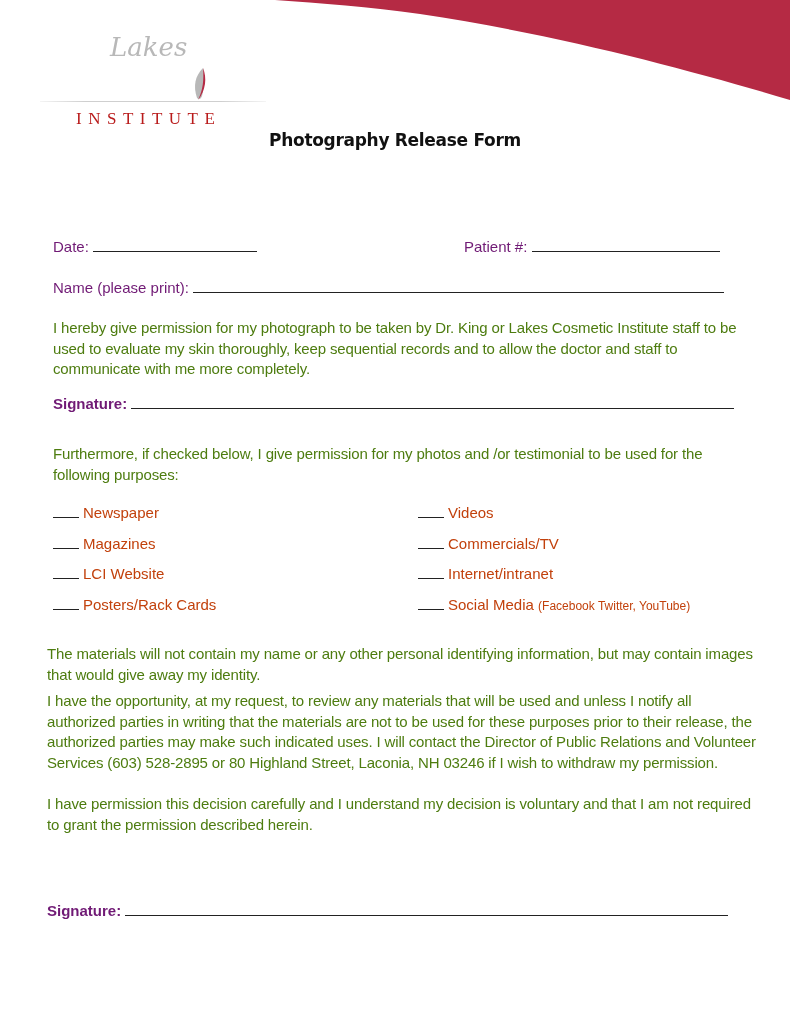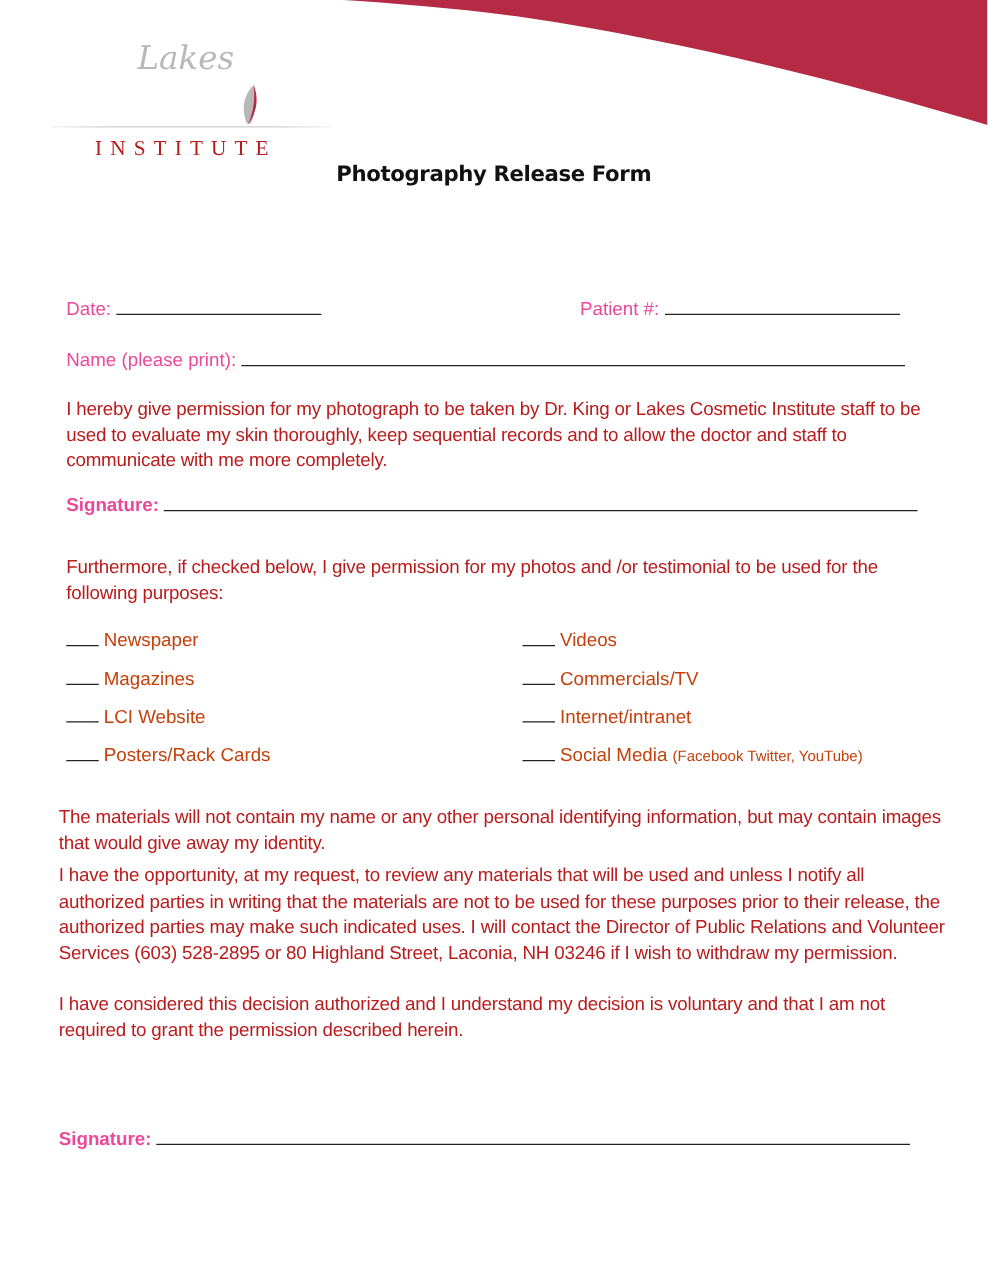--- a/index.html
+++ b/index.html
@@ -12,23 +12,23 @@
     .logo-lakes { position: absolute; left: 70px; top: 4px; font-family: "DejaVu Serif", serif; font-style: italic; font-size: 26px; color: #b8b8b8; letter-spacing: 0px; }
     .logo-cosmetic { position: absolute; left: 18px; top: 32px; font-family: "Liberation Serif", serif; font-size: 35px; color: #b52a44; letter-spacing: 0px; white-space: nowrap; }
     .logo-leaf { position: absolute; left: 151px; top: 38px; width: 18px; height: 36px; }
     .logo-rule { position: absolute; left: 0; top: 73px; width: 226px; height: 1px; background: linear-gradient(to right, rgba(200,200,200,0.2), #cfcfcf 20%, #cfcfcf 80%, rgba(200,200,200,0.2)); }
     .logo-institute { position: absolute; left: 36px; top: 81px; font-family: "Liberation Serif", serif; font-size: 17px; color: #b91c1c; letter-spacing: 6.5px; }
 
     .title { position: absolute; left: 0; width: 790px; top: 130px; text-align: center; font-family: "DejaVu Sans", sans-serif; font-weight: bold; font-size: 17px; color: #111; letter-spacing: -0.3px; }
 
     .field-line { display: inline-block; border-bottom: 1px solid #222; height: 14px; vertical-align: baseline; }
 
-    .row { position: absolute; font-size: 15px; line-height: 18px; color: #ec4899; white-space: nowrap; }
+    .row { position: absolute; font-size: 15px; line-height: 18px; color: #701a75; white-space: nowrap; }
 
-    .para { position: absolute; font-size: 15px; line-height: 20.5px; color: #b91c1c; letter-spacing: -0.15px; }
+    .para { position: absolute; font-size: 15px; line-height: 20.5px; color: #4d7c0f; letter-spacing: -0.15px; }
 
     .sig-label { font-weight: bold; margin-top: 28px; }
 
     .purpose { position: absolute; font-size: 15px; line-height: 18px; color: #c2410c; white-space: nowrap; }
     .blank { display: inline-block; width: 26px; border-bottom: 1px solid #222; height: 12px; margin-right: 4px; vertical-align: baseline; }
     .small { font-size: 12px; }
   </style>
 </head>
 <body>
 
@@ -93,18 +93,18 @@
 <div class="purpose" style="left:418px; top:565px;">
   <span class="blank"></span><span>Internet/intranet</span>
 </div>
 <div class="purpose" style="left:418px; top:596px;">
   <span class="blank"></span><span>Social Media</span>
   <span class="small">(Facebook Twitter, YouTube)</span>
 </div>
 
 <div class="para" style="left:47px; top:644px; width:712px;">The materials will not contain my name or any other personal identifying information, but may contain images that would give away my identity.</div>
 <div class="para" style="left:47px; top:691px; width:712px;">I have the opportunity, at my request, to review any materials that will be used and unless I notify all authorized parties in writing that the materials are not to be used for these purposes prior to their release, the authorized parties may make such indicated uses. I will contact the Director of Public Relations and Volunteer Services (603) 528-2895 or 80 Highland Street, Laconia, NH 03246 if I wish to withdraw my permission.</div>
-<div class="para" style="left:47px; top:794px; width:712px;">I have considered this decision authorized and I understand my decision is voluntary and that I am not required to grant the permission described herein.</div>
+<div class="para" style="left:47px; top:794px; width:712px;">I have permission this decision carefully and I understand my decision is voluntary and that I am not required to grant the permission described herein.</div>
 
 <div class="row" style="left:47px; top:902px;">
   <span class="sig-label">Signature:</span>
   <span class="field-line" style="width:603px;"></span>
 </div>
 
 </body></html>

